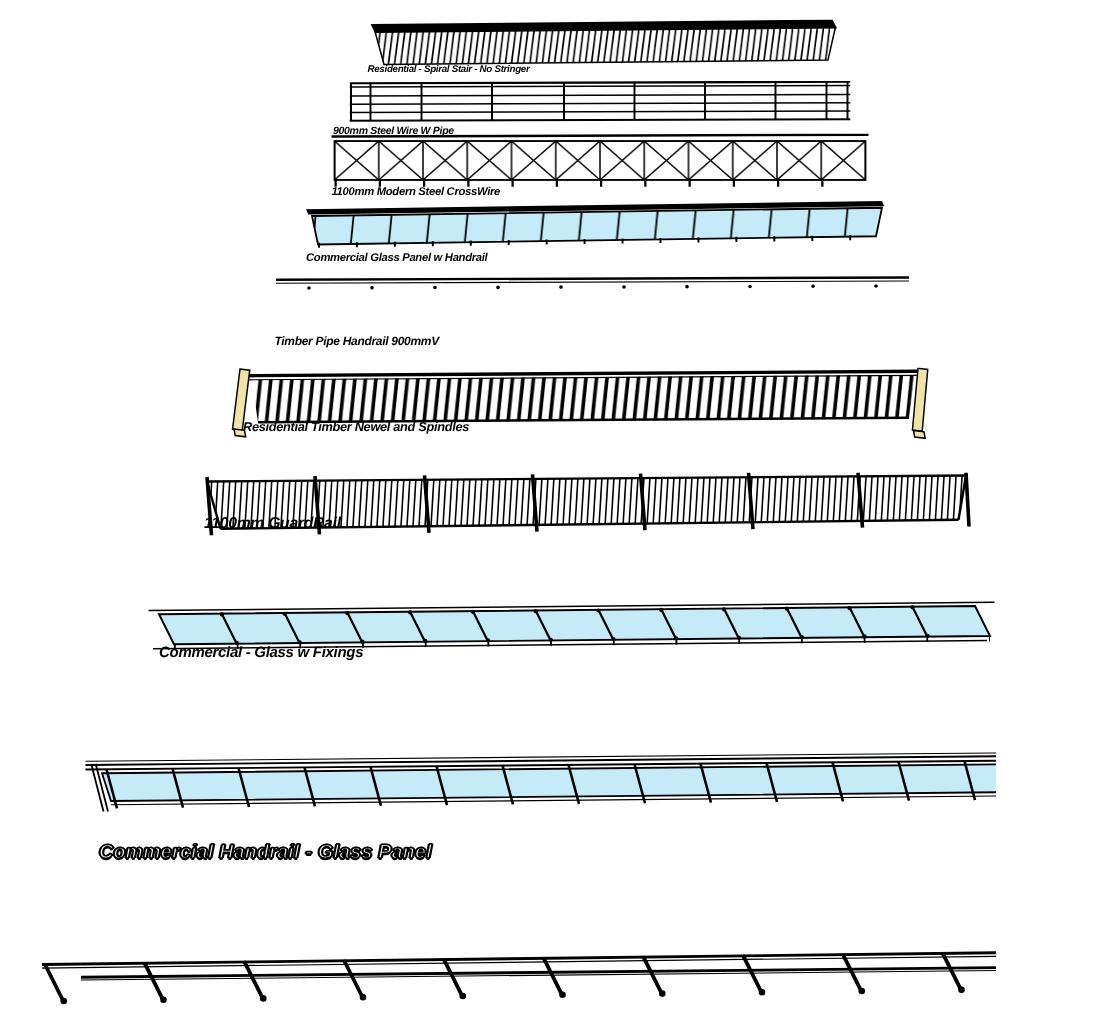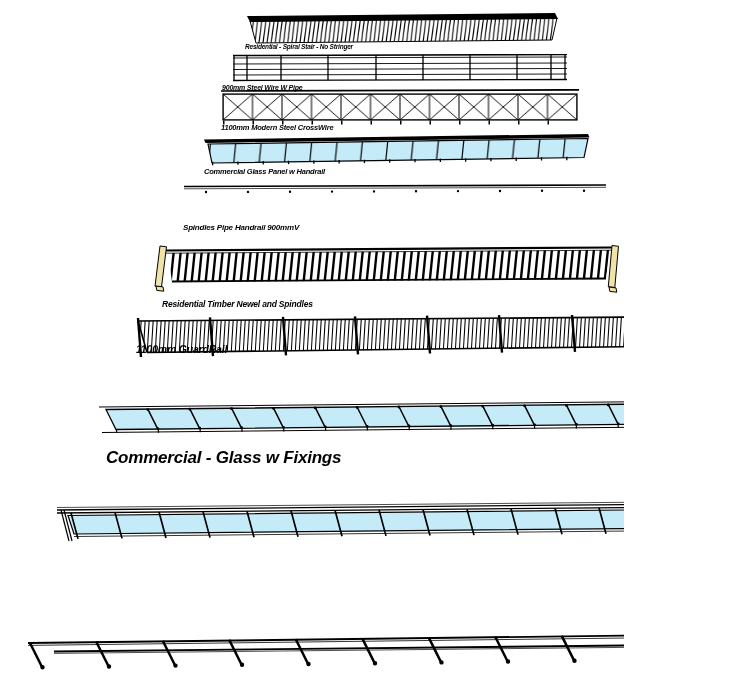--- a/index.html
+++ b/index.html
@@ -1,18 +1,19 @@
 <!DOCTYPE html>
 <html><head>
 <meta charset="utf-8">
 <style>
   html,body{margin:0;padding:0;background:#fff;}
   .canvas{
     position:relative;width:624px;height:683px;background:#ffffff;overflow:hidden;
     font-family:"Liberation Sans",sans-serif;
+    padding-left:40px;
   }
   .g{position:absolute;}
   .lbl{
     position:absolute;font-style:italic;font-weight:bold;color:#000;
     white-space:nowrap;letter-spacing:-0.2px;line-height:1;
   }
   .lbl-outline{
     color:#fff;
     -webkit-text-stroke:1px #000;
     text-shadow:-1px 0 #000,1px 0 #000,0 -1px #000,0 1px #000;
@@ -74,38 +75,38 @@
     <path d="M4,11 L384,5.5 L380,24.5 L8,30 Z" fill="url(#m4)" stroke="none"></path>
     <path d="M8,30.5 L380,25.3" stroke="#000" stroke-width="3.4" stroke-dasharray="1.3 24" fill="none"></path>
   </svg>
   <div class="lbl" style="left:204px;top:168px;font-size:7.5px">Commercial Glass Panel w Handrail</div>
 
   <svg class="g" style="left:184px;top:183px" width="422" height="14" viewBox="0 0 422 14">
     <line x1="0" y1="3.5" x2="422" y2="2" stroke="#000" stroke-width="1.6"></line>
     <line x1="0" y1="5.8" x2="422" y2="4.3" stroke="#000" stroke-width="0.7"></line>
     <path d="M22,9h.01 M64,8.9h.01 M106,8.7h.01 M148,8.6h.01 M190,8.4h.01 M232,8.3h.01 M274,8.1h.01 M316,8h.01 M358,7.8h.01 M400,7.7h.01" stroke="#000" stroke-width="2.4" stroke-linecap="round" fill="none"></path>
   </svg>
-  <div class="lbl" style="left:183px;top:224px;font-size:8px">Spindles Pipe Handrail 900mmV</div>
+  <div class="lbl" style="left:183px;top:224px;font-size:8px">Timber Pipe Handrail 900mmV</div>
 
   <svg class="g" style="left:153px;top:245px" width="474" height="48" viewBox="0 0 474 48">
     <defs>
       <pattern id="sp6" patternUnits="userSpaceOnUse" x="15" y="0" width="7" height="48">
         <line x1="6" y1="4" x2="2.5" y2="38" stroke="#000" stroke-width="2.4"></line>
       </pattern>
     </defs>
     <line x1="13" y1="5.5" x2="459" y2="2.5" stroke="#000" stroke-width="2.2"></line>
     <line x1="13" y1="8.2" x2="459" y2="5.2" stroke="#000" stroke-width="0.8"></line>
     <path d="M15,8 L457,5 L453,34 L19,37 Z" fill="url(#sp6)"></path>
     <line x1="19" y1="36.5" x2="453" y2="33.5" stroke="#000" stroke-width="1.8"></line>
     <path d="M7,1 L13.5,1.8 L8.5,42 L2,41.2 Z" stroke="#000" stroke-width="1" fill="#efe3a8"></path>
     <path d="M3,41 L10,41.9 L10.8,46.2 L3.8,45.4 Z" stroke="#000" stroke-width="1" fill="#efe3a8"></path>
     <path d="M459,0.5 L465.5,1.3 L461.8,42.5 L455.3,41.7 Z" stroke="#000" stroke-width="1" fill="#efe3a8"></path>
     <path d="M456,42 L463,42.9 L463.8,47.2 L456.8,46.4 Z" stroke="#000" stroke-width="1" fill="#efe3a8"></path>
   </svg>
-  <div class="lbl" style="left:162px;top:300px;font-size:8.5px">Residential Timber Newel and Spindles</div>
+  <div class="lbl" style="left:162px;top:280px;font-size:8.5px">Residential Timber Newel and Spindles</div>
 
   <svg class="g" style="left:133px;top:315px" width="516" height="42" viewBox="0 0 516 42">
     <defs>
       <pattern id="b7" patternUnits="userSpaceOnUse" x="5" y="0" width="4" height="42">
         <line x1="3.4" y1="2" x2="1.2" y2="38" stroke="#000" stroke-width="1.05"></line>
       </pattern>
     </defs>
     <path d="M5,6 L511,2 L506,31.5 L14,37.5 Z" fill="url(#b7)"></path>
     <line x1="5" y1="6" x2="511" y2="2" stroke="#000" stroke-width="1.6"></line>
     <line x1="14" y1="37.5" x2="506" y2="31.5" stroke="#000" stroke-width="1.6"></line>
@@ -117,32 +118,33 @@
 
   <svg class="g" style="left:98px;top:398px" width="566" height="44" viewBox="0 0 566 44">
     <line x1="1" y1="9" x2="565" y2="3.5" stroke="#000" stroke-width="1"></line>
     <path d="M8,11.5 L552,6 L562,26 L18,31.5 Z" stroke="#000" stroke-width="1.3" fill="#c6ebf8"></path>
     <path d="M49.8,11.1 59.8,31.1 M91.7,10.7 101.7,30.7 M133.5,10.2 143.5,30.2 M175.4,9.8 185.4,29.8 M217.2,9.4 227.2,29.4 M259.1,9 269.1,29 M300.9,8.5 310.9,28.5 M342.8,8.1 352.8,28.1 M384.6,7.7 394.6,27.7 M426.5,7.3 436.5,27.3 M468.3,6.9 478.3,26.8 M510.2,6.4 520.2,26.4" stroke="#000" stroke-width="1.5" fill="none"></path>
     <path d="M49.8,11.6h.01 M91.7,11.2h.01 M133.5,10.7h.01 M175.4,10.3h.01 M217.2,9.9h.01 M259.1,9.5h.01 M300.9,9h.01 M342.8,8.6h.01 M384.6,8.2h.01 M426.5,7.8h.01 M468.3,7.4h.01 M510.2,6.9h.01" stroke="#000" stroke-width="2.8" stroke-linecap="round" fill="none"></path>
     <path d="M59.9,30.6h.01 M101.8,30.2h.01 M143.6,29.7h.01 M185.5,29.3h.01 M227.3,28.9h.01 M269.2,28.5h.01 M311,28h.01 M352.9,27.6h.01 M394.7,27.2h.01 M436.6,26.8h.01 M478.4,26.3h.01 M520.3,25.9h.01" stroke="#000" stroke-width="2.8" stroke-linecap="round" fill="none"></path>
     <line x1="4" y1="34.5" x2="560" y2="29" stroke="#000" stroke-width="1"></line>
     <path d="M18,33.5 L562,28" stroke="#000" stroke-width="3.2" stroke-dasharray="1.2 40.6" fill="none"></path>
   </svg>
-  <div class="lbl" style="left:106px;top:449px;font-size:17px">Commercial - Glass w Fixings</div>
+  <div class="lbl" style="left:106px;top:431px;font-size:10px">Commercial - Glass w Fixings</div>
 
   <svg class="g" style="left:55px;top:501px" width="628" height="48" viewBox="0 0 628 48">
     <line x1="2" y1="6.5" x2="626" y2="0.8" stroke="#000" stroke-width="0.7"></line>
     <line x1="2" y1="9" x2="626" y2="3" stroke="#000" stroke-width="1.3"></line>
     <line x1="2" y1="12" x2="626" y2="6" stroke="#000" stroke-width="1.3"></line>
     <line x1="6" y1="9" x2="14" y2="40" stroke="#000" stroke-width="1.2"></line>
     <line x1="9" y1="9" x2="17" y2="40" stroke="#000" stroke-width="1.2"></line>
     <path d="M13,14.5 L620,8.5 L626,27 L19,33 Z" stroke="#000" stroke-width="1.2" fill="#c6ebf8"></path>
     <line x1="19" y1="35.5" x2="626" y2="29.5" stroke="#000" stroke-width="0.8"></line>
     <path d="M16,11.9 23,37.9 M60,11.4 67,37.4 M104,11 111,37 M148,10.6 155,36.6 M192,10.2 199,36.2 M236,9.7 243,35.7 M280,9.3 287,35.3 M324,8.9 331,34.9 M368,8.5 375,34.5 M412,8.1 419,34.1 M456,7.6 463,33.6 M500,7.2 507,33.2 M544,6.8 551,32.8 M588,6.4 595,32.4" stroke="#000" stroke-width="1.7" fill="none"></path>
   </svg>
+  <div class="lbl lbl-outline" style="left:66px;top:561px;font-size:13px">Commercial Handrail - Glass Panel</div>
 
   <svg class="g" style="left:22px;top:628px" width="700" height="48" viewBox="0 0 700 48">
     <line x1="6" y1="15" x2="696" y2="6.5" stroke="#000" stroke-width="1.9"></line>
     <line x1="6" y1="17.4" x2="696" y2="8.9" stroke="#000" stroke-width="0.8"></line>
     <line x1="32" y1="23.5" x2="697" y2="16.5" stroke="#000" stroke-width="1.9"></line>
     <line x1="32" y1="25.4" x2="697" y2="18.4" stroke="#000" stroke-width="0.7"></line>
     <path d="M8,15 20,39 M74.5,14.2 86.5,38.2 M141,13.3 153,37.3 M207.5,12.5 219.5,36.5 M274,11.7 286,35.7 M340.5,10.9 352.5,34.9 M407,10.1 419,34.1 M473.5,9.2 485.5,33.2 M540,8.4 552,32.4 M606.5,7.6 618.5,31.6 M673,6.8 685,30.8" stroke="#000" stroke-width="2.5" fill="none"></path>
     <path d="M20.5,39.3h.01 M87,38.5h.01 M153.5,37.6h.01 M220,36.8h.01 M286.5,36h.01 M353,35.2h.01 M419.5,34.4h.01 M486,33.5h.01 M552.5,32.7h.01 M619,31.9h.01 M685.5,31.1h.01" stroke="#000" stroke-width="4.4" stroke-linecap="round" fill="none"></path>
     <path d="M8.5,15.5h.01 M75,14.7h.01 M141.5,13.8h.01 M208,13h.01 M274.5,12.2h.01 M341,11.4h.01 M407.5,10.6h.01 M474,9.7h.01 M540.5,8.9h.01 M607,8.1h.01 M673.5,7.3h.01" stroke="#000" stroke-width="2.8" stroke-linecap="round" fill="none"></path>
   </svg>

